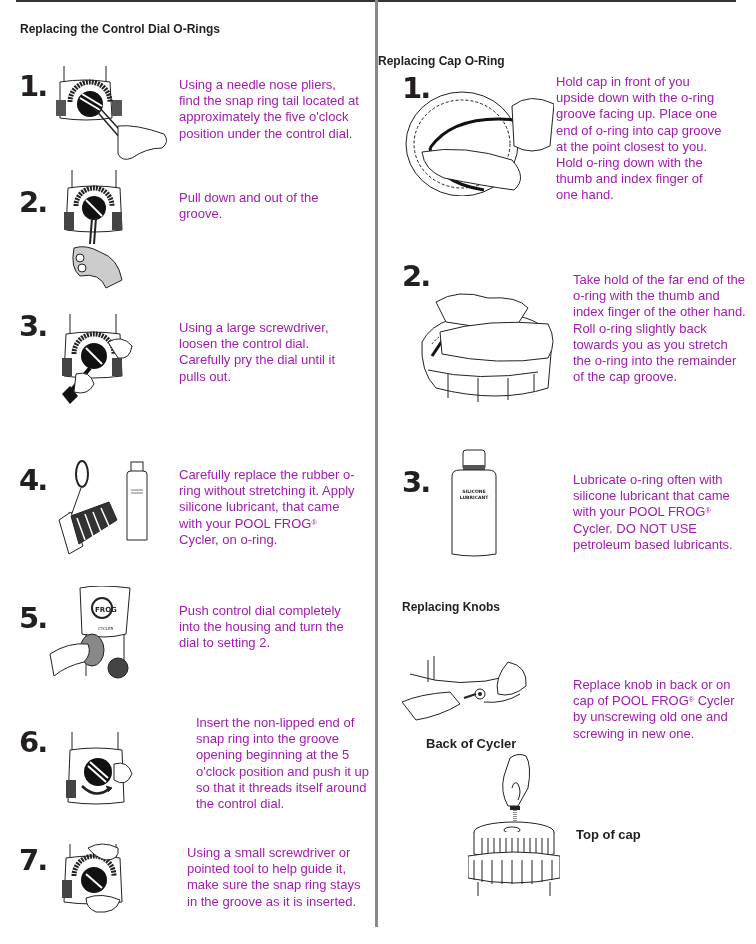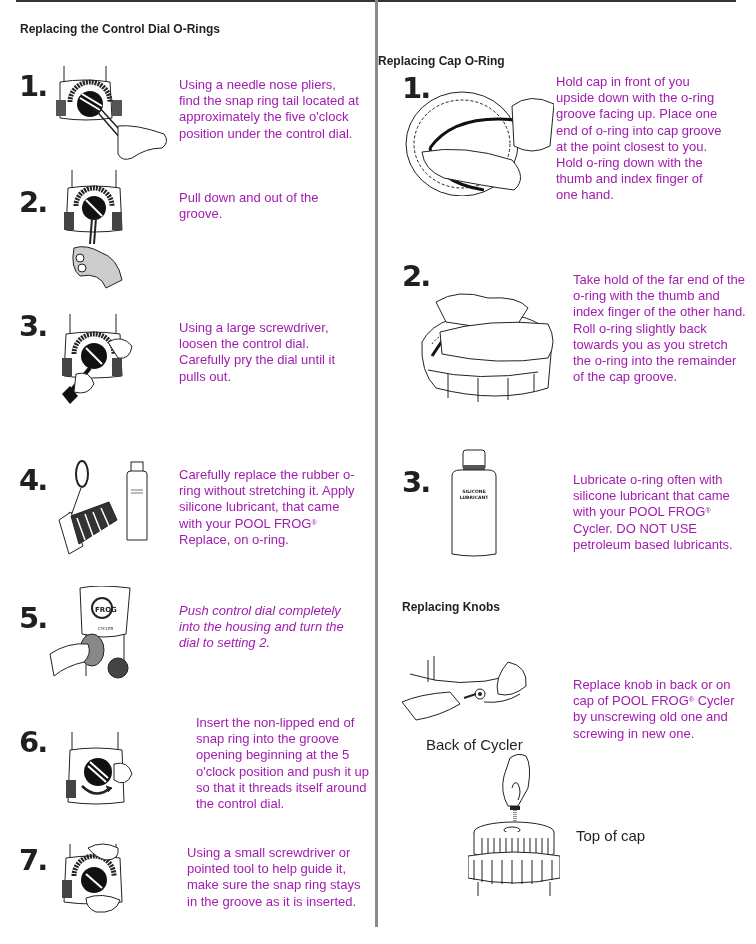--- a/index.html
+++ b/index.html
@@ -6,21 +6,21 @@
   body { width: 756px; height: 944px; position: relative; overflow: hidden;
          font-family: "Liberation Sans", sans-serif; color: #231f20; }
   .top-rule { position: absolute; left: 16px; top: 0; width: 720px; height: 2px; background: #333; }
   .divider { position: absolute; left: 375px; top: 0; width: 3px; height: 927px; background: #8a8a8a; }
   .h2 { position: absolute; font-weight: bold; font-size: 12px; color: #231f20; white-space: nowrap; }
   .step-num { position: absolute; font-family: "DejaVu Sans", sans-serif; font-weight: bold;
               font-size: 29px; letter-spacing: -2px; color: #231f20; line-height: 1; }
   .step-text { position: absolute; font-size: 13px; line-height: 16.2px; color: #a21caf; }
   .illus { position: absolute; }
   .illus svg { display: block; }
-  .caption { position: absolute; font-weight: normal; font-size: 15px; color: #231f20; white-space: nowrap; }
+  .caption { position: absolute; font-weight: bold; font-size: 13px; color: #231f20; white-space: nowrap; }
   sup { font-size: 7px; vertical-align: top; position: relative; top: -1px; }
 </style>
 </head>
 <body>
 
 <div class="top-rule"></div>
 <div class="divider"></div>
 
 <div class="h2" style="left:20px;top:22px;">Replacing the Control Dial O-Rings</div>
 
@@ -84,37 +84,37 @@
       <path d="M14 52 L16 58 L20 54" stroke="#222" fill="none"></path>
     <path d="M4 60 L16 52 L28 86 L14 94 Z" stroke="#222" fill="#fff"></path>
     <path d="M16 56 L54 42 L62 60 L24 84 Z" stroke="#222" fill="#333"></path>
     <path d="M22 58 L30 80 M30 54 L38 76 M38 52 L46 72 M46 48 L54 66" stroke="#fff" stroke-width="1.5"></path>
     <rect x="76" y="2" width="12" height="10" stroke="#222" fill="#fff"></rect>
     <path d="M72 14 Q72 11 76 11 H88 Q92 11 92 14 V80 H72 Z" stroke="#222" fill="#fff"></path>
     <path d="M76 30 H88 M76 33 H88" stroke="#555" stroke-width="0.8"></path>
   </svg>
 </div>
 <div class="step-text" style="left:179px;top:467px;width:180px;">
-  <span>Carefully replace the rubber o-ring without stretching it. Apply silicone lubricant, that came with your POOL FROG</span><sup>®</sup><span> Replace, on o-ring.</span>
+  <span>Carefully replace the rubber o-ring without stretching it. Apply silicone lubricant, that came with your POOL FROG</span><sup>®</sup><span> Cycler, on o-ring.</span>
 </div>
 
 <div class="step-num" style="left:19px;top:604px;">5.</div>
 <div class="illus" style="left:48px;top:586px;">
   <svg width="90" height="98" viewBox="0 0 90 98">
     <path d="M32 2 Q50 -2 82 2 L78 48 Q56 54 34 48 Z" stroke="#222" fill="#fff"></path>
     <circle cx="54" cy="22" r="10" stroke="#222" stroke-width="2" fill="#fff"></circle>
     <text x="47" y="26" font-size="7" font-weight="bold" font-family="DejaVu Sans, sans-serif" fill="#222">FROG</text>
     <text x="50" y="44" font-size="4" font-family="DejaVu Sans, sans-serif" fill="#222">CYCLER</text>
     <path d="M38 48 V90 M76 48 V90" stroke="#222"></path>
     <circle cx="70" cy="82" r="10" stroke="#222" fill="#444"></circle>
     <ellipse cx="44" cy="64" rx="12" ry="16" stroke="#222" fill="#888"></ellipse>
     <path d="M2 68 Q20 56 40 58 Q44 68 36 76 Q18 80 6 90 Z" stroke="#222" fill="#fff"></path>
   </svg>
 </div>
-<div class="step-text" style="left:179px;top:603px;width:180px;font-style:italic;">Push control dial completely into the housing and turn the dial to setting 2.</div>
+<div class="step-text" style="left:179px;top:603px;width:180px;">Push control dial completely into the housing and turn the dial to setting 2.</div>
 
 <div class="step-num" style="left:19px;top:728px;">6.</div>
 <div class="illus" style="left:66px;top:730px;">
   <svg width="70" height="80" viewBox="0 0 70 80">
     <path d="M6 2 V20 M52 2 V20" stroke="#222" fill="none"></path>
     <path d="M4 20 Q30 16 56 20 L58 72 Q30 76 2 72 Z" stroke="#222" fill="#fff"></path>
     <rect x="0" y="50" width="10" height="18" fill="#444"></rect>
     <circle cx="32" cy="42" r="14" fill="#111"></circle>
     <path d="M22 36 L40 52 M24 32 L42 48" stroke="#fff" stroke-width="2"></path>
     <path d="M16 56 Q30 70 44 58" stroke="#222" stroke-width="2.5" fill="none"></path>

